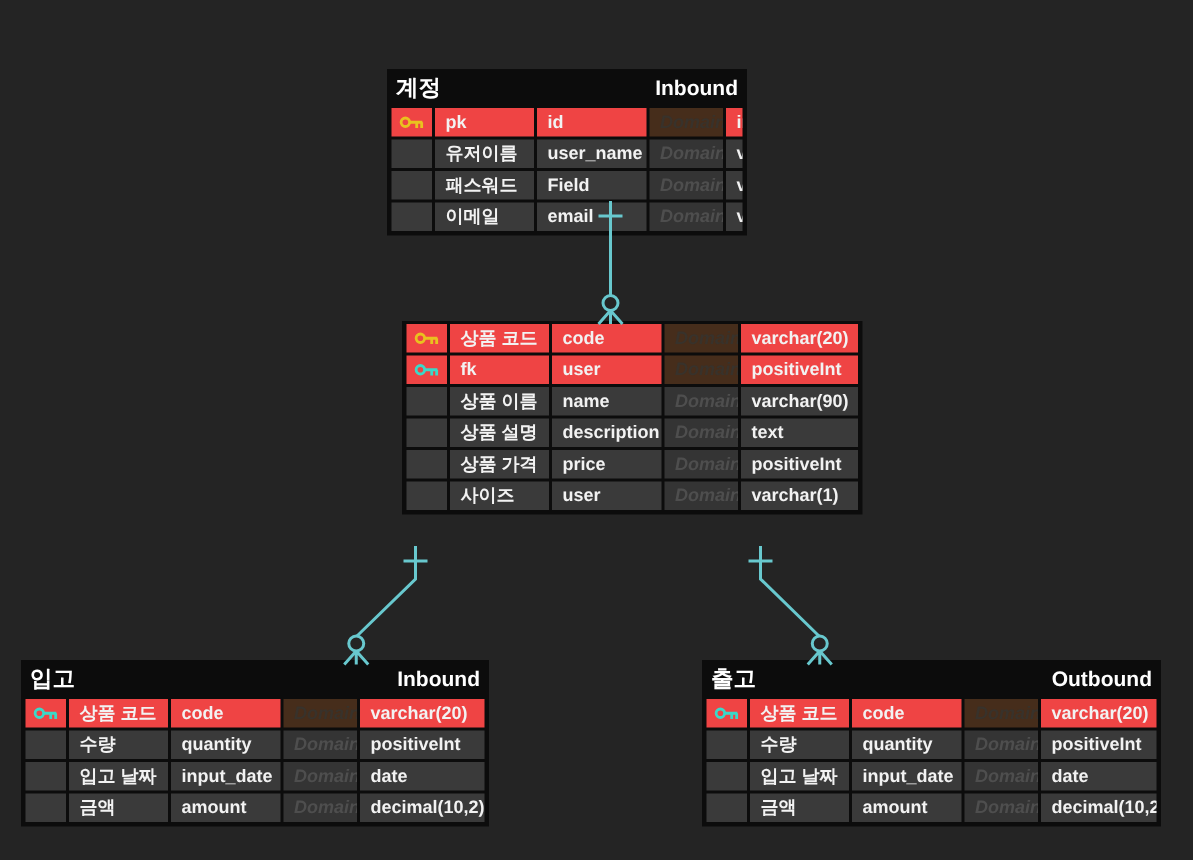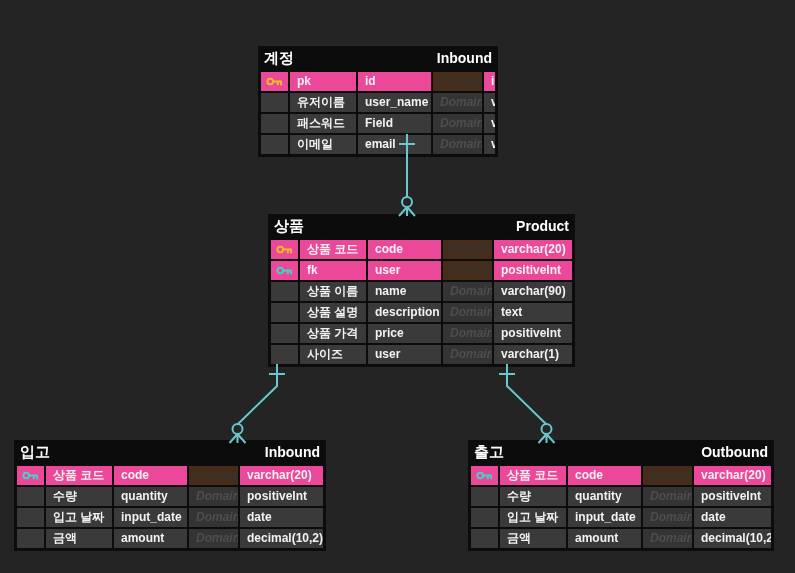--- a/index.html
+++ b/index.html
@@ -14,21 +14,21 @@
   }
   .tbl-header{height:24px;display:flex;justify-content:space-between;align-items:center;
     color:#ffffff;padding:0 3px;}
   .logical-title{font-size:15px;font-weight:bold;}
   .physical-title{font-size:14px;font-weight:bold;}
   .row{display:grid;grid-template-columns:27px 66px 73px 49px 1fr;gap:2px;margin-top:2px;}
   .cell{background:#3a3a3a;color:#f2f2f2;font-size:12px;font-weight:bold;
     line-height:19px;height:19px;padding:0 2px 0 7px;white-space:nowrap;overflow:hidden;}
   .icon-cell{padding:0;display:flex;align-items:center;justify-content:center;}
   .domain{background:#343434;color:#4e4e4e;font-style:italic;}
-  .key-row .cell{background:#ec4899;}
+  .key-row .cell{background:#ef4444;}
   .key-row .domain{background:#462d1b;color:#38322b;}
   .key{display:block;}
   .gold{color:#e9c11f;}
   .cyan{color:#3bd8c8;}
   .tbl-accounts{left:258px;top:24px;width:240px;margin-top:22px;}
   .tbl-product{left:268px;top:214px;width:307px;}
   .tbl-inbound{left:14px;top:440px;width:312px;}
   .tbl-outbound{left:468px;top:440px;width:306px;}
 </style>
 </head>
@@ -70,24 +70,20 @@
     <div class="row">
       <div class="cell icon-cell"></div>
       <div class="cell">이메일</div>
       <div class="cell">email</div>
       <div class="cell domain">Domain</div>
       <div class="cell">varchar(25)</div>
     </div>
   </div>
 
   <div class="tbl tbl-product">
-    <div class="tbl-header">
-      <span class="logical-title">상품</span>
-      <span class="physical-title">Product</span>
-    </div>
     <div class="row key-row">
       <div class="cell icon-cell">
         <svg class="key gold" width="17" height="11" viewBox="0 0 18 11">
             <circle cx="4.5" cy="5.5" r="3" stroke="currentColor" stroke-width="2" fill="none"></circle>
             <path d="M7.5 5.5 H16.5 M12.5 5.5 V9.5 M16 5.5 V9.5" stroke="currentColor" stroke-width="2" fill="none"></path>
           </svg>
       </div>
       <div class="cell">상품 코드</div>
       <div class="cell">code</div>
       <div class="cell domain">Domain</div>

